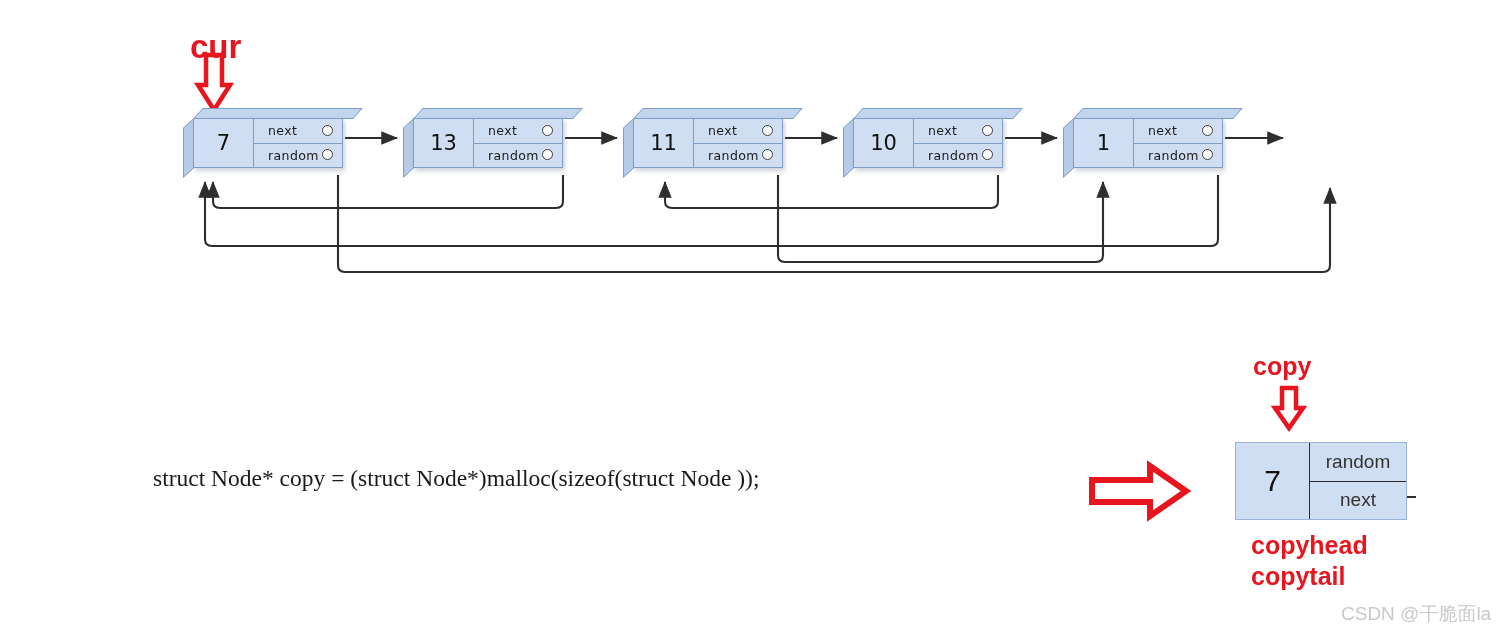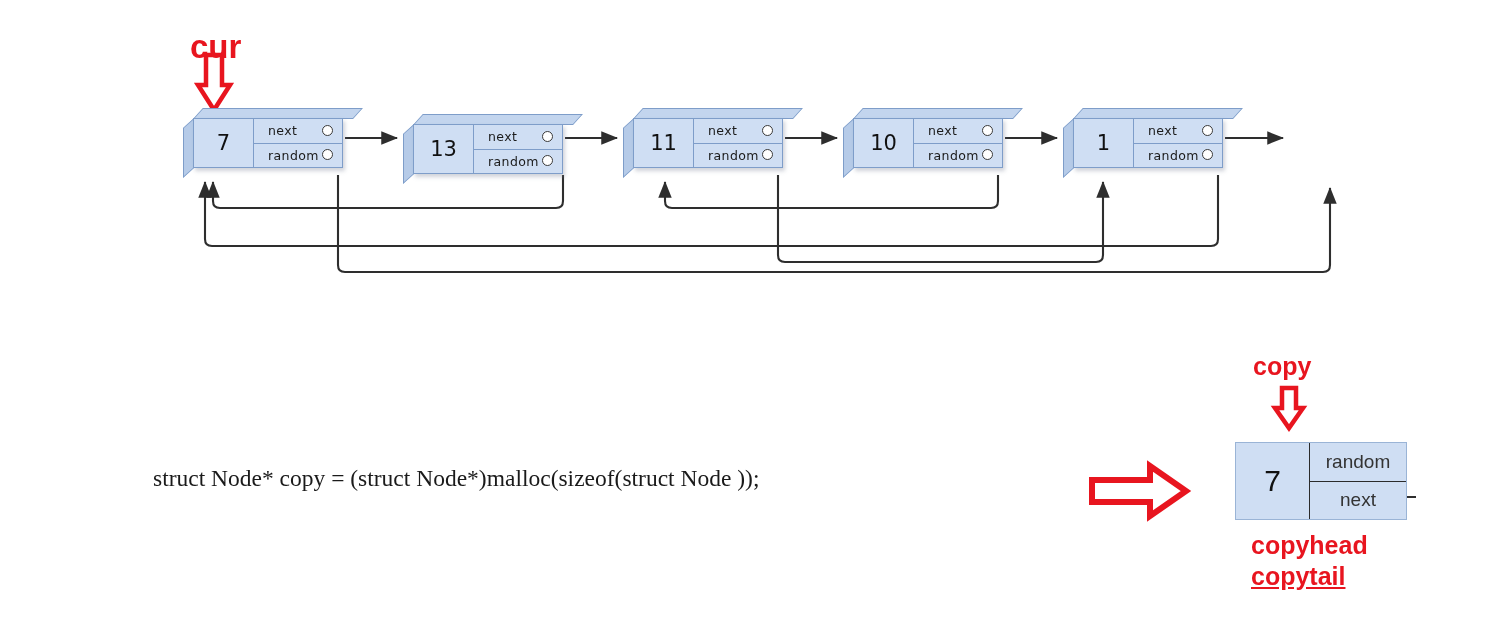--- a/index.html
+++ b/index.html
@@ -249,21 +249,21 @@
           <span class="dot"></span>
         </div>
         <div class="fld">
           <span class="fname">random</span>
           <span class="dot"></span>
         </div>
       </div>
     </div>
   </div>
 
-  <div class="node" style="left:403px; top:108px;margin-top:6px;">
+  <div class="node" style="left:403px; top:108px;">
     <div class="bevel-top"></div>
     <div class="bevel-left"></div>
     <div class="face">
       <div class="val">13</div>
       <div class="fields">
         <div class="fld top">
           <span class="fname">next</span>
           <span class="dot"></span>
         </div>
         <div class="fld">
@@ -335,16 +335,17 @@
 
   <div class="copynode" style="left:1235px; top:442px;">
     <div class="cval">7</div>
     <div class="cfields">
       <div class="cfld top">random</div>
       <div class="cfld">next</div>
     </div>
   </div>
 
   <div class="red-label" style="left:1251px; top:531px; font-size:25px;">copyhead</div>
-  <div class="red-label" style="left:1251px; top:562px; font-size:25px;text-decoration:underline;">copytail</div>
-
+  <div class="red-label" style="left:1251px; top:562px; font-size:25px;">copytail</div>
+
+  <div class="watermark" style="left:1341px; top:601px;">CSDN @干脆面la</div>
 
 </div>
 
 </body></html>

